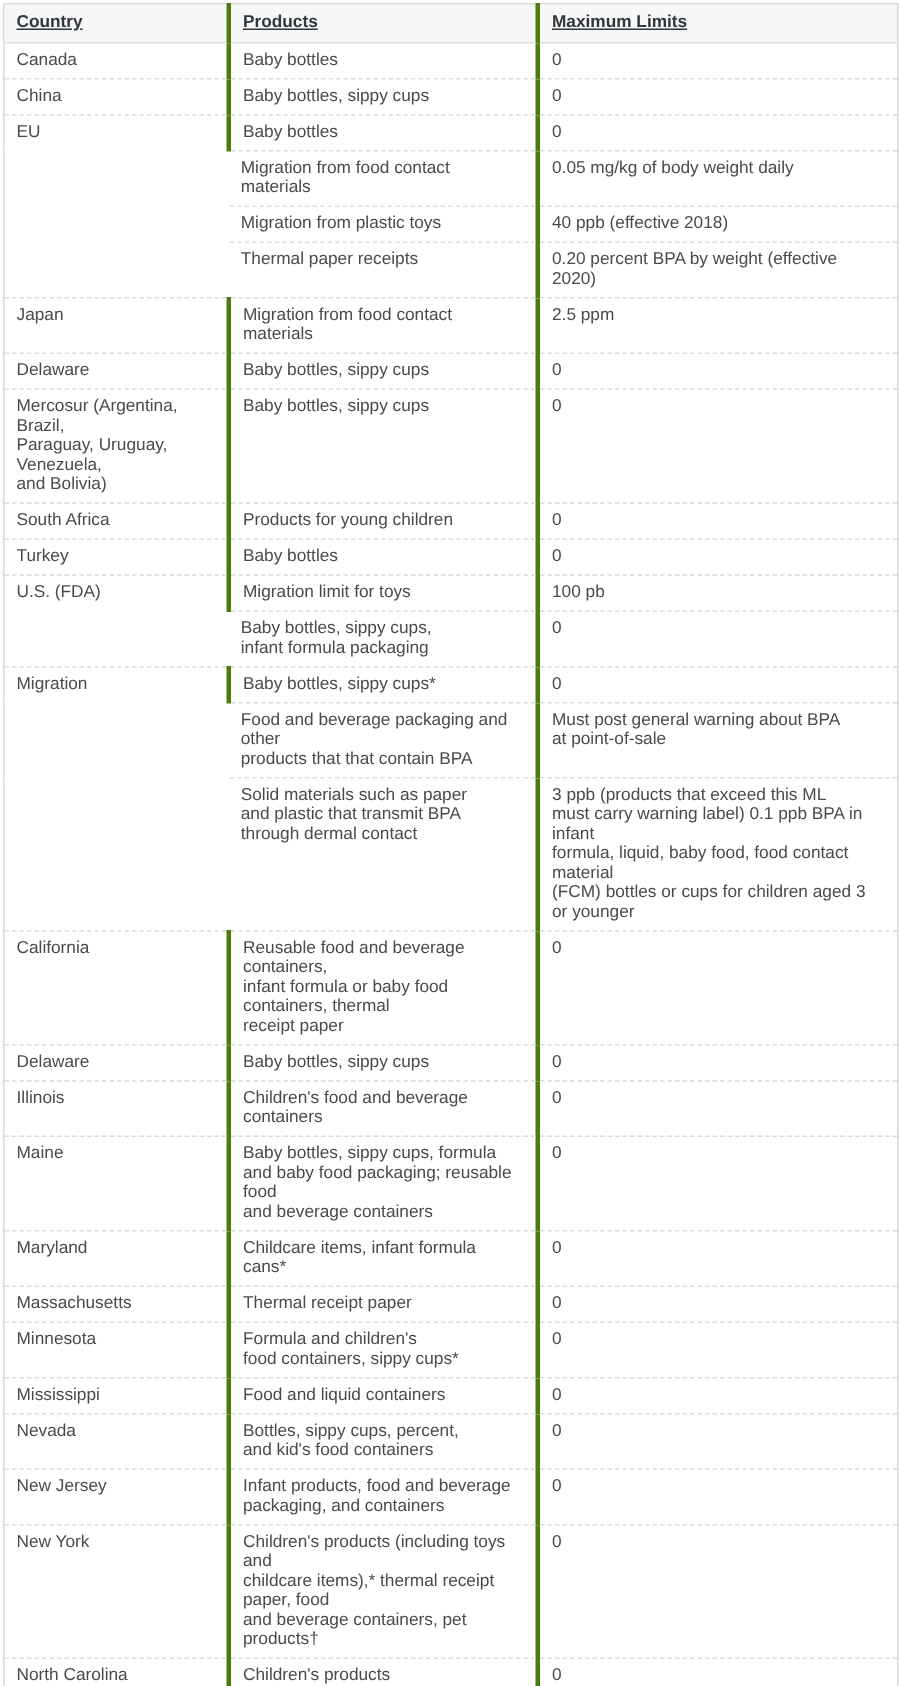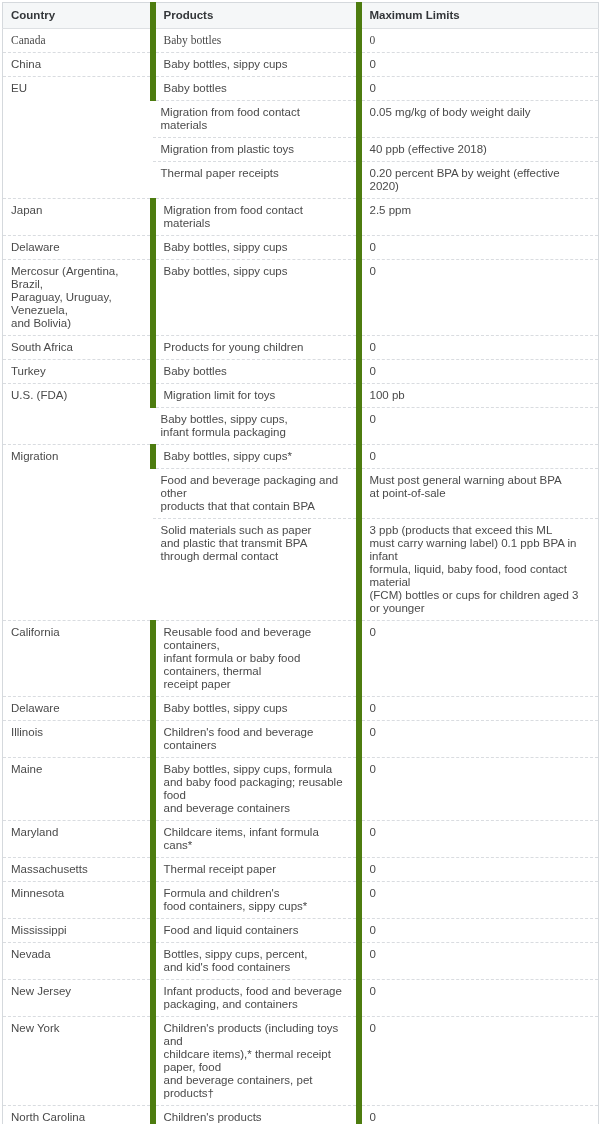--- a/index.html
+++ b/index.html
@@ -33,30 +33,30 @@
     white-space: pre-line;
     overflow: hidden;
   }
   th {
     background: #f5f7f8;
     color: #333639;
     font-weight: bold;
     padding-top: 6px;
     padding-bottom: 6px;
     border-bottom: 1px solid #dde0e3;
+    text-decoration: underline;
   }
   th + th, td + td {
-    border-left: 6px solid #4d7c0f;
+    border-left: 3px solid #4d7c0f;
   }
   tbody td {
     border-top: 1px dashed #d9dce0;
   }
   tbody tr:first-child td {
     border-top: none;
-    font-family: Liberation Serif, serif;
   }
   td.country { color: #4a4a4a; }
 </style>
 </head>
 <body>
 
 <div class="page">
   <table class="bpa-table">
     <colgroup>
       <col class="c-country">

